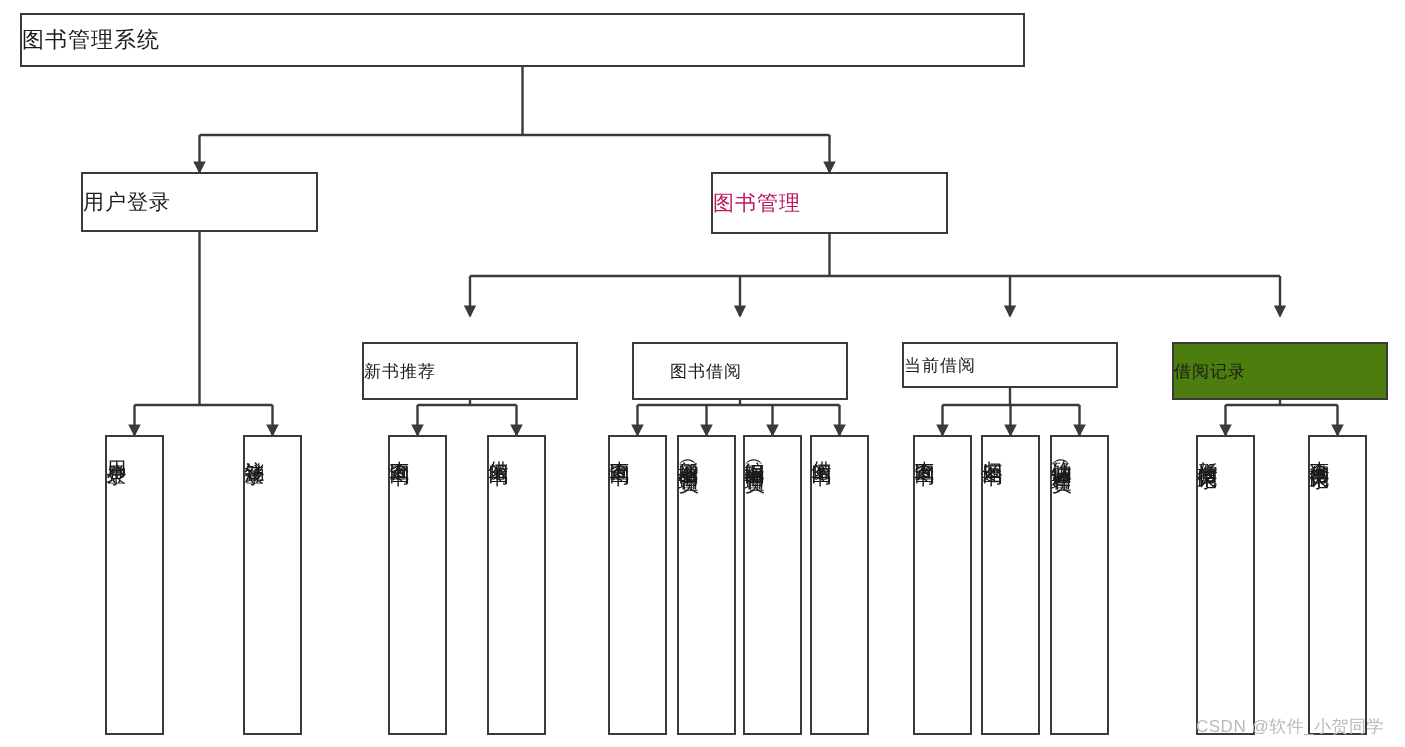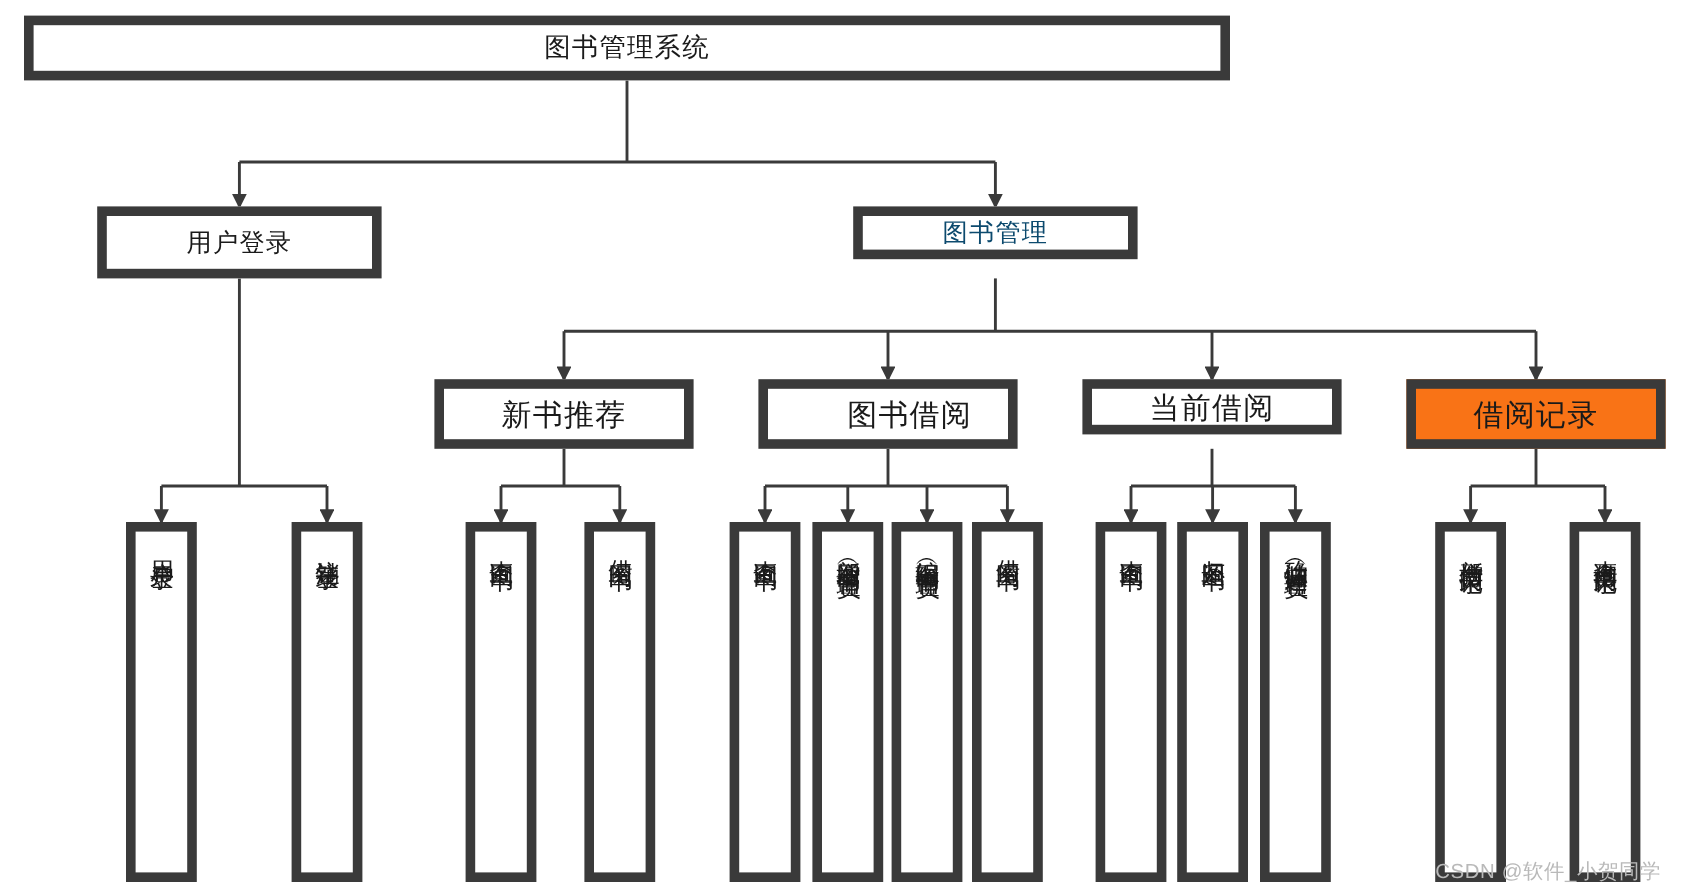--- a/index.html
+++ b/index.html
@@ -21,34 +21,34 @@
     left: 0;
     top: 0;
     width: 1405px;
     height: 747px;
     pointer-events: none;
   }
   .node {
     position: absolute;
     box-sizing: border-box;
     background: #ffffff;
-    border: 8px solid #0ea5e9;
+    border: 2px solid #0ea5e9;
     display: flex;
     align-items: center;
-    justify-content: center;
     color: #1a1a1a;
   }
   .node.root {
     font-size: 22px;
   }
   .node.lvl1 {
     font-size: 21px;
   }
   .node.lvl2 {
-    font-size: 25px;
+    font-size: 17px;
+    margin-top: 26px;
   }
   .node.leaf {
     font-size: 20px;
     padding: 8px 0;
     align-items: flex-start;
   }
   .vtext {
     writing-mode: vertical-rl;
     text-orientation: upright;
     letter-spacing: 2px;
@@ -111,33 +111,33 @@
       <line x1="1225.5" y1="405" x2="1225.5" y2="435" stroke="#3a3a3a" stroke-width="2.4" marker-end="url(#arrow)"></line>
       <line x1="1337.5" y1="405" x2="1337.5" y2="435" stroke="#3a3a3a" stroke-width="2.4" marker-end="url(#arrow)"></line>
     </svg>
   <div id="nodes-layer">
       <div class="node root" style="left: 20px; top: 13px; width: 1005px; height: 54px; border-color: rgb(58, 58, 58); background: rgb(255, 255, 255); color: rgb(26, 26, 26);">
         <span class="htext">图书管理系统</span>
       </div>
       <div class="node lvl1" style="left: 81px; top: 172px; width: 237px; height: 60px; border-color: rgb(58, 58, 58); background: rgb(255, 255, 255); color: rgb(26, 26, 26);">
         <span class="htext">用户登录</span>
       </div>
-      <div class="node lvl1" style="left: 711px; top: 172px; width: 237px; height: 44px; border-color: rgb(58, 58, 58); background: rgb(255, 255, 255); color: #0c4a6e;">
+      <div class="node lvl1" style="left: 711px; top: 172px; width: 237px; height: 62px; border-color: rgb(58, 58, 58); background: rgb(255, 255, 255); color: #be185d;">
         <span class="htext">图书管理</span>
       </div>
       <div class="node lvl2" style="left: 362px; top: 316px; width: 216px; height: 58px; border-color: rgb(58, 58, 58); background: rgb(255, 255, 255); color: rgb(26, 26, 26);">
         <span class="htext">新书推荐</span>
       </div>
       <div class="node lvl2" style="left: 632px; top: 316px; width: 216px; height: 58px; border-color: rgb(58, 58, 58); background: rgb(255, 255, 255); color: rgb(26, 26, 26); padding-left: 36px;">
         <span class="htext">图书借阅</span>
       </div>
       <div class="node lvl2" style="left: 902px; top: 316px; width: 216px; height: 46px; border-color: rgb(58, 58, 58); background: rgb(255, 255, 255); color: rgb(26, 26, 26);">
         <span class="htext">当前借阅</span>
       </div>
-      <div class="node lvl2" style="left: 1172px; top: 316px; width: 216px; height: 58px; border-color: rgb(58, 58, 58); background: #f97316; color: rgb(26, 26, 26);">
+      <div class="node lvl2" style="left: 1172px; top: 316px; width: 216px; height: 58px; border-color: rgb(58, 58, 58); background: #4d7c0f; color: rgb(26, 26, 26);">
         <span class="htext">借阅记录</span>
       </div>
       <div class="node leaf" style="left: 105px; top: 435px; width: 59px; height: 300px; border-color: rgb(58, 58, 58); background: rgb(255, 255, 255); color: rgb(26, 26, 26);">
         <span class="vtext">用户登录</span>
       </div>
       <div class="node leaf" style="left: 243px; top: 435px; width: 59px; height: 300px; border-color: rgb(58, 58, 58); background: rgb(255, 255, 255); color: rgb(26, 26, 26);">
         <span class="vtext">注销登录</span>
       </div>
       <div class="node leaf" style="left: 388px; top: 435px; width: 59px; height: 300px; border-color: rgb(58, 58, 58); background: rgb(255, 255, 255); color: rgb(26, 26, 26);">
         <span class="vtext">查询图书</span>

